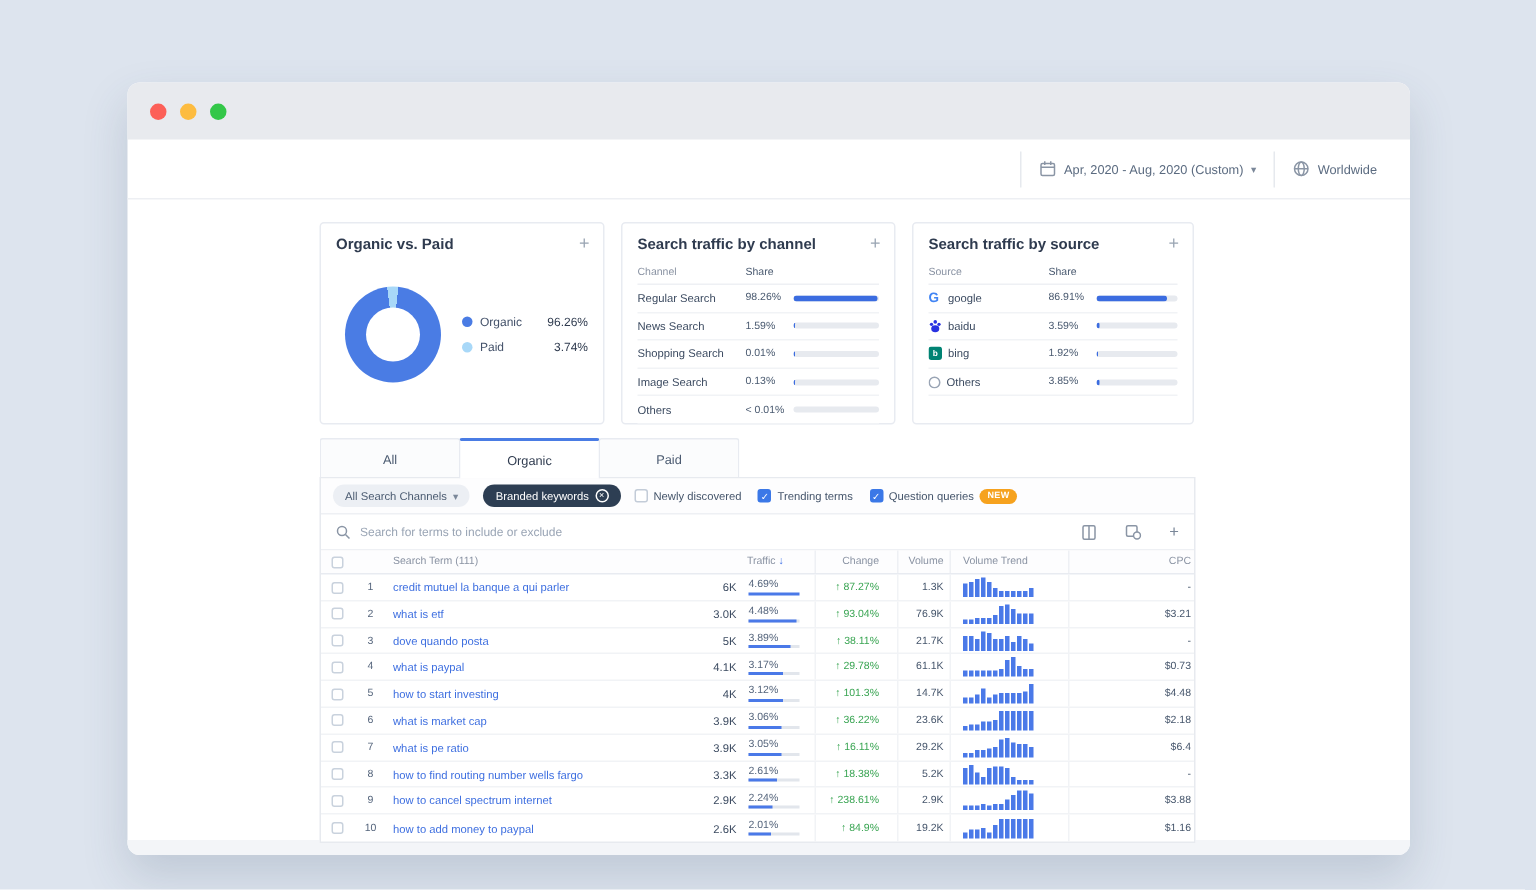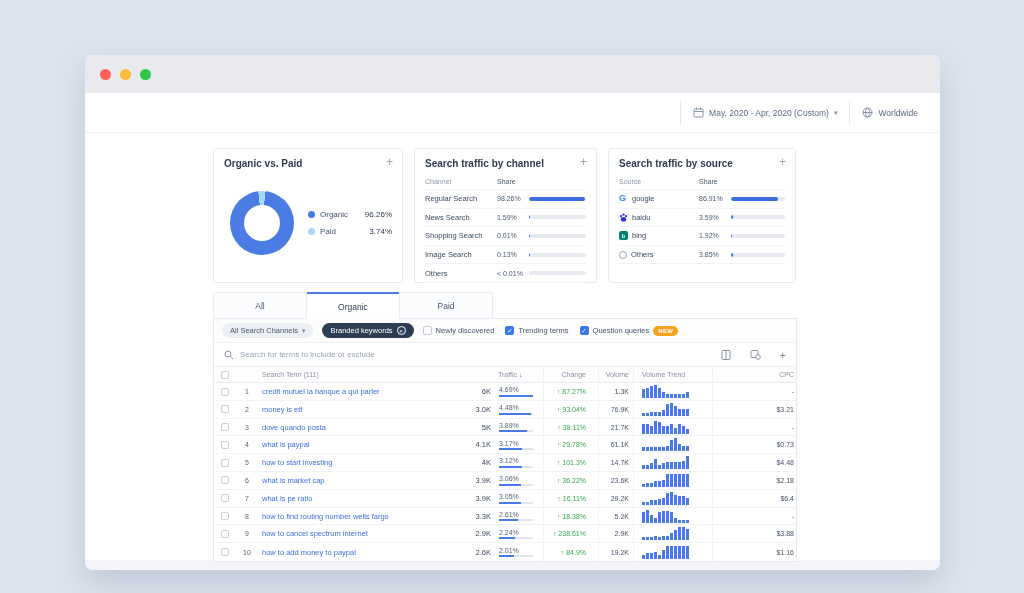--- a/index.html
+++ b/index.html
@@ -139,21 +139,21 @@
   </div>
 
   <div class="toolbar">
     <div class="tb-group">
       <svg class="lineic" width="11" height="11" viewBox="0 0 11 11">
         <rect x="1" y="2" width="9" height="8" rx="1"></rect>
         <line x1="3.5" y1="0.5" x2="3.5" y2="3"></line>
           <line x1="7.5" y1="0.5" x2="7.5" y2="3"></line>
         <line x1="1" y1="4.5" x2="10" y2="4.5"></line>
       </svg>
-      <span>May, 2020 - Apr, 2020 (Custom)</span>
+      <span>Apr, 2020 - Aug, 2020 (Custom)</span>
       <span class="tb-caret">▾</span>
     </div>
     <div class="tb-group">
       <svg class="lineic" width="11" height="11" viewBox="0 0 11 11">
         <circle cx="5.5" cy="5.5" r="4.5"></circle>
           <ellipse cx="5.5" cy="5.5" rx="2" ry="4.5"></ellipse>
         <line x1="1" y1="5.5" x2="10" y2="5.5"></line>
       </svg>
       <span>Worldwide</span>
     </div>
@@ -398,21 +398,21 @@
               <span class="tbarr" style="height: 4.3px;"></span>
               <span class="tbarr" style="height: 5.8px;"></span>
             </div>
             <div class="cell cpc">-</div>
           </div>
           <div class="t-grid t-row">
             <div class="cell cb-cell">
               <span class="cb"></span>
             </div>
             <div class="cell num">2</div>
-            <div class="cell term">money is etf</div>
+            <div class="cell term">what is etf</div>
             <div class="cell tval">3.0K</div>
             <div class="cell tpct">
               <span>4.48%</span>
               <span class="tbar">
                 <span class="tbar-fill" style="width: 95%;"></span>
               </span>
             </div>
             <div class="cell chg">↑ 93.04%</div>
             <div class="cell vol">76.9K</div>
             <div class="cell trend">

